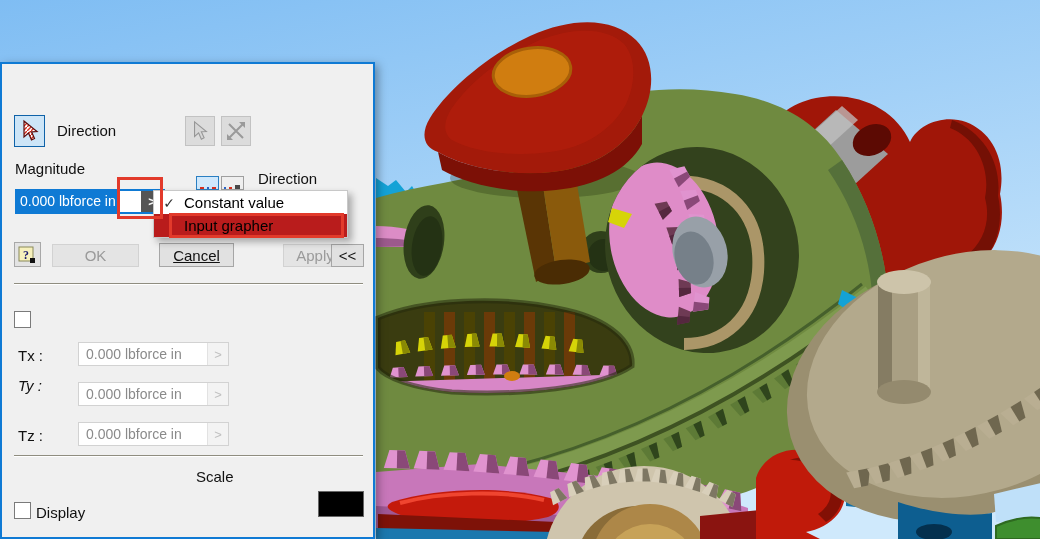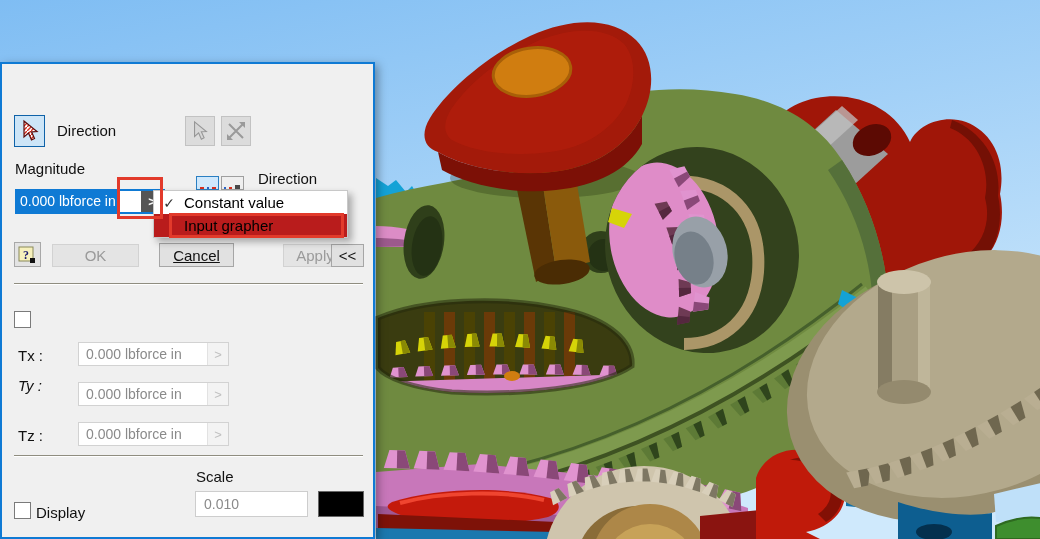--- a/index.html
+++ b/index.html
@@ -422,21 +422,20 @@
 
     <span class="lbl" style="left:16px;top:363px;">Tz :</span>
     <div class="vfield" style="top:358px;">
       <span class="vval">0.000 lbforce in</span>
       <span class="vchev">&gt;</span>
     </div>
 
     <div class="divider" style="top:391px;"></div>
 
     <span class="lbl" style="left:194px;top:404px;">Scale</span>
-    <input class="scaleinput" readonly="" value="0.010" style="">
     <div class="swatch"></div>
 
     <div class="checkbox" style="left:12px;top:438px;"></div>
     <span class="lbl" style="left:34px;top:440px;">Display</span>
   </div>
 
   <div class="menu">
     <div class="menurow">
       <span class="menucheck">✓</span>
       <span>Constant value</span>

